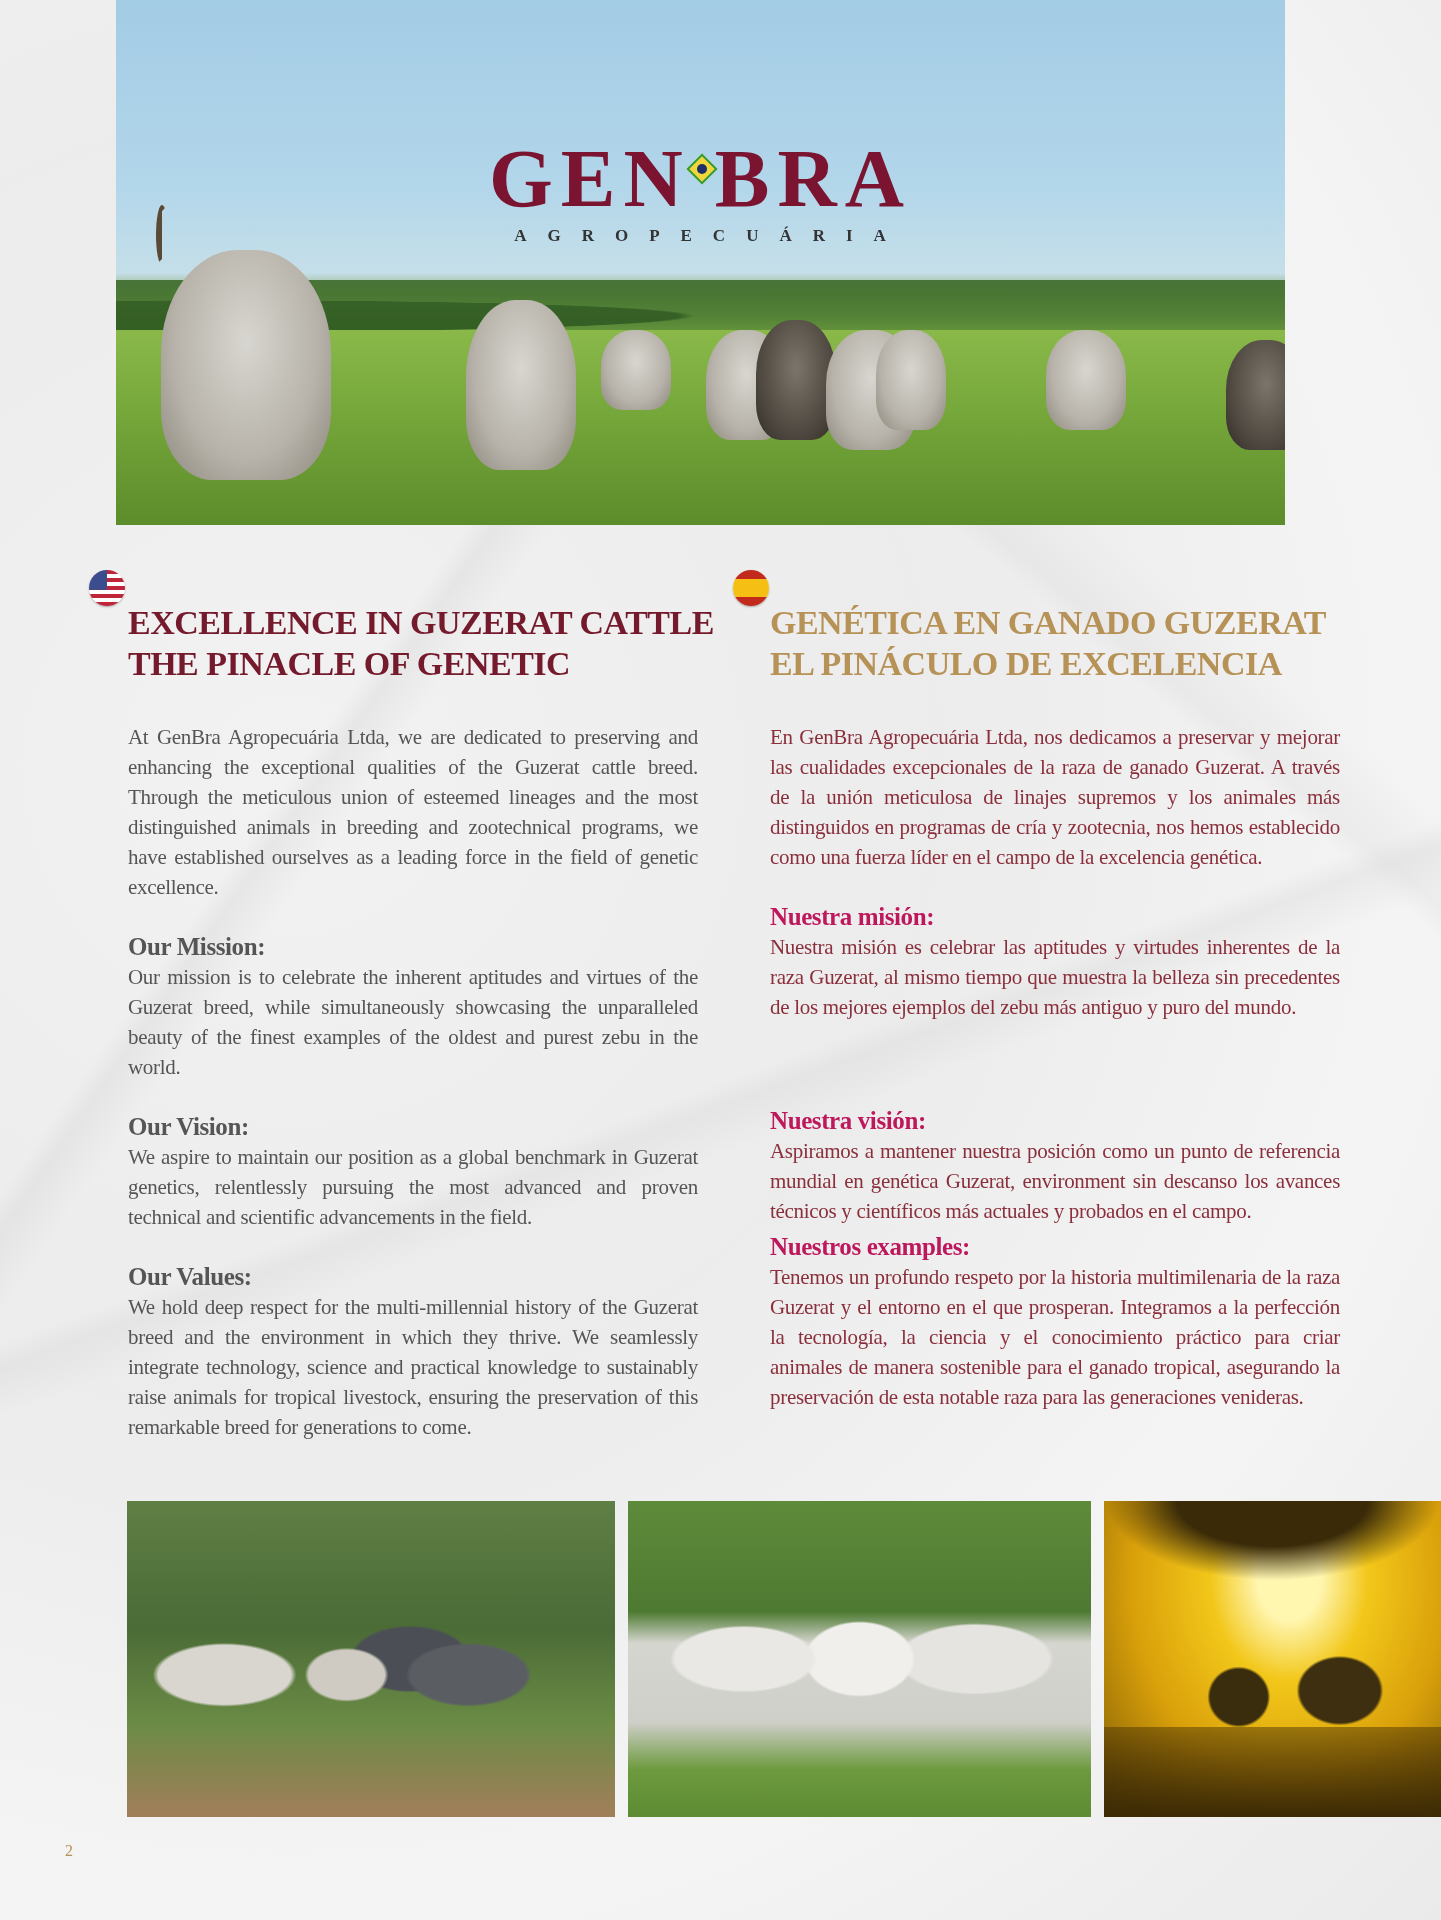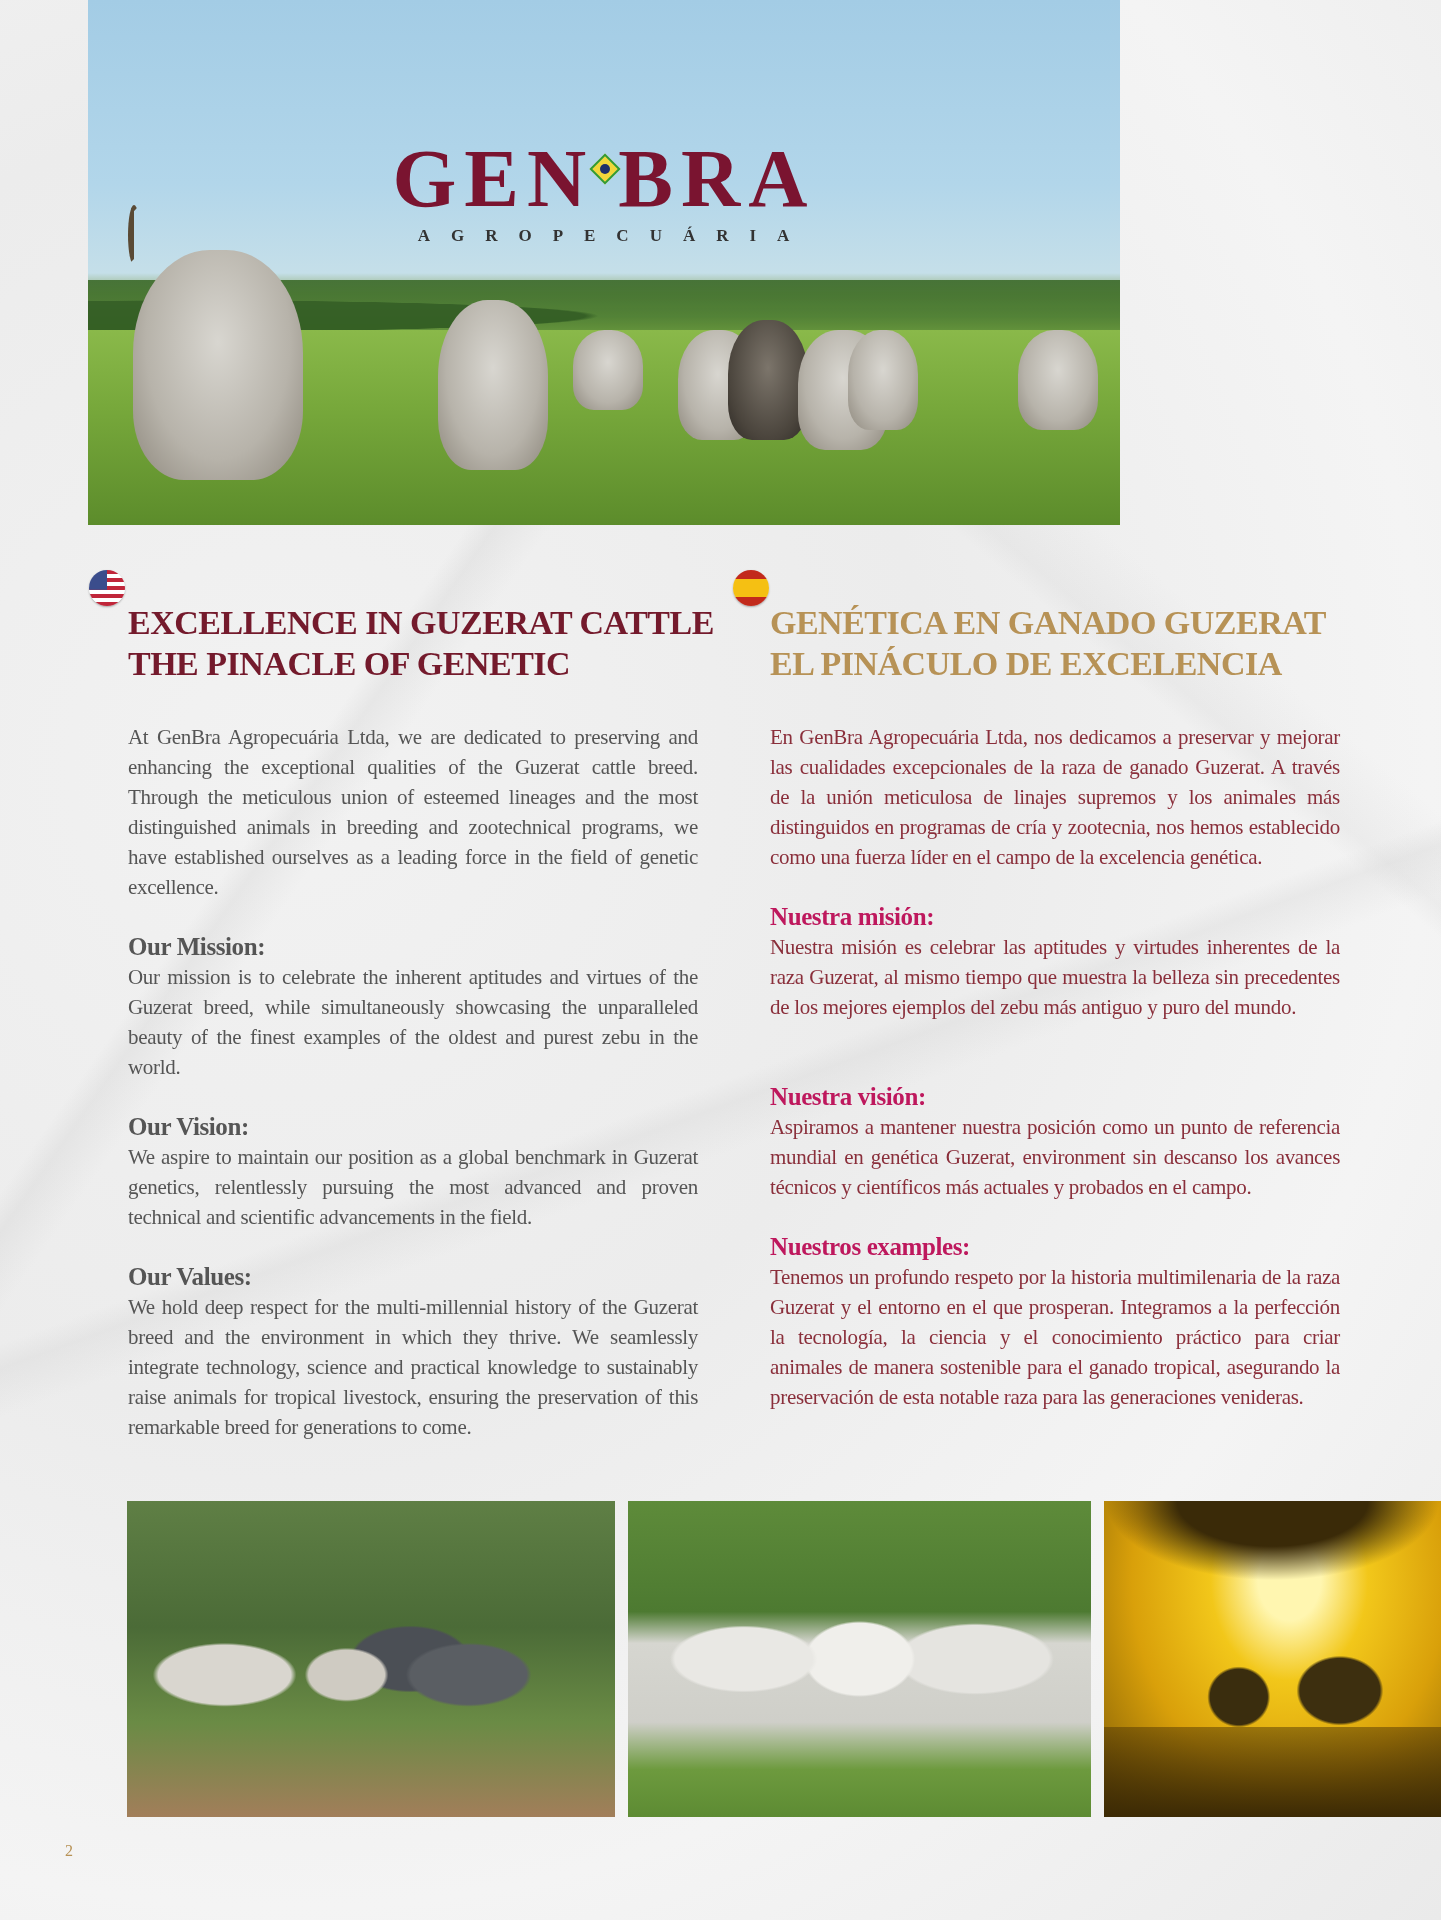--- a/index.html
+++ b/index.html
@@ -12,21 +12,21 @@
   .marble {
     position: absolute; inset: 0;
     background:
       linear-gradient(125deg, transparent 30%, rgba(200,200,200,0.25) 31%, transparent 33%),
       linear-gradient(160deg, transparent 55%, rgba(210,210,210,0.3) 56%, transparent 58%),
       linear-gradient(40deg, transparent 70%, rgba(205,205,205,0.2) 71%, transparent 74%);
     pointer-events: none;
   }
   
   .hero {
-    position: absolute; left: 88px; top: 0; width: 1032px; height: 525px;
+    position: absolute; left: 116px; top: 0; width: 1169px; height: 525px;
     overflow: hidden;
     background: linear-gradient(180deg, #a3cce5 0%, #b2d6ea 35%, #c5dfe9 52%, #8aa96a 56%, #6f9a3e 62%, #7eae46 75%, #5f8e2f 100%);
   }
   .hero .treeline {
     position: absolute; left: 0; right: 0; top: 280px; height: 60px;
     background: radial-gradient(ellipse at 10% 60%, #2f5a22 0, #2f5a22 30%, transparent 31%),
                 linear-gradient(180deg, #3c6a2a 0%, #4f7f35 60%, #6f9d3f 100%);
     opacity: 0.9;
   }
   .hero .field {
@@ -186,21 +186,21 @@
   <div class="flag es"></div>
   <div class="title">
     <div>GENÉTICA EN GANADO GUZERAT</div>
     <div>EL PINÁCULO DE EXCELENCIA</div>
   </div>
   <p class="body" style="top:152px;">En GenBra Agropecuária Ltda, nos dedicamos a preservar y mejorar las cualidades excepcionales de la raza de ganado Guzerat. A través de la unión meticulosa de linajes supremos y los animales más distinguidos en programas de cría y zootecnia, nos hemos establecido como una fuerza líder en el campo de la excelencia genética.</p>
   <div class="body" style="top:332px;">
     <div class="sub">Nuestra misión:</div>
     <p>Nuestra misión es celebrar las aptitudes y virtudes inherentes de la raza Guzerat, al mismo tiempo que muestra la belleza sin precedentes de los mejores ejemplos del zebu más antiguo y puro del mundo.</p>
   </div>
-  <div class="body" style="top:512px;">
+  <div class="body" style="top:536px;">
     <div class="sub">Nuestra visión:</div>
     <p>Aspiramos a mantener nuestra posición como un punto de referencia mundial en genética Guzerat, environment sin descanso los avances técnicos y científicos más actuales y probados en el campo.</p>
   </div>
   <div class="body" style="top:662px;">
     <div class="sub">Nuestros examples:</div>
     <p>Tenemos un profundo respeto por la historia multimilenaria de la raza Guzerat y el entorno en el que prosperan. Integramos a la perfección la tecnología, la ciencia y el conocimiento práctico para criar animales de manera sostenible para el ganado tropical, asegurando la preservación de esta notable raza para las generaciones venideras.</p>
   </div>
 </div>
 
 <div class="gallery-img g1" title="Guzerat herd walking on a dirt path"></div>

